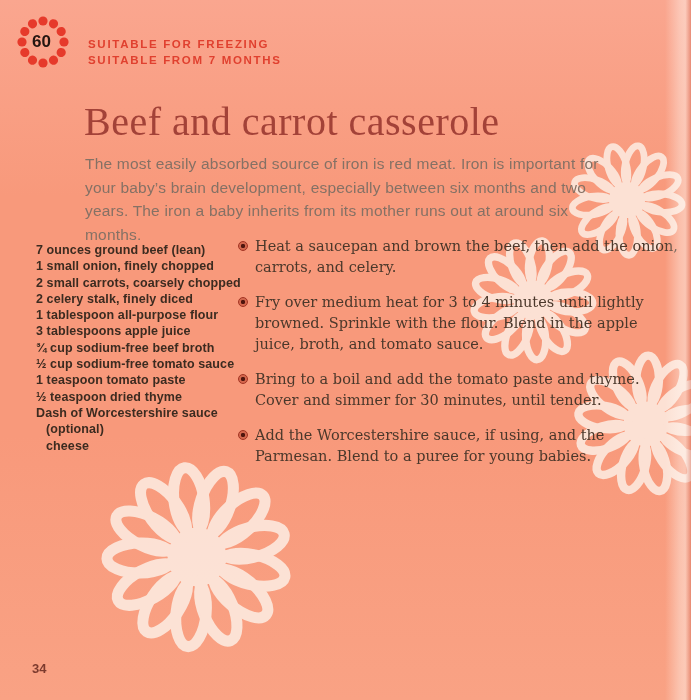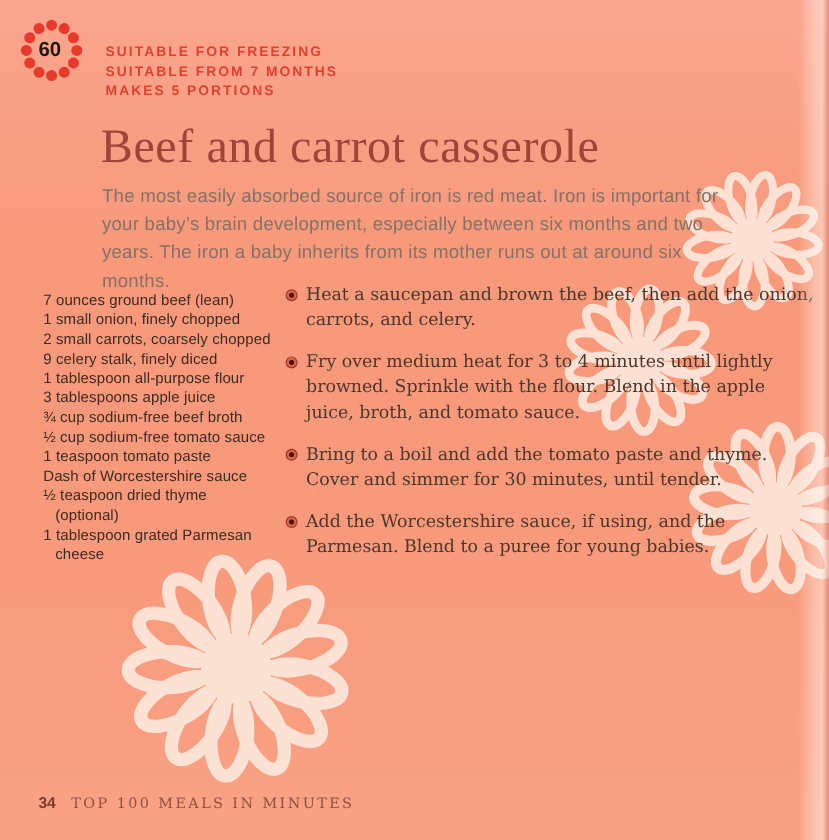--- a/index.html
+++ b/index.html
@@ -32,34 +32,34 @@
   .title{
     position:absolute;left:84px;top:98px;margin:0;z-index:2;width:580px;
     font-family:Liberation Serif, serif;font-weight:400;font-size:40px;color:var(--title-red);letter-spacing:.5px;white-space:nowrap;
   }
   .intro{
     position:absolute;left:85px;top:152px;margin:0;width:525px;z-index:2;
     font-size:15.5px;line-height:23.5px;color:var(--ink-intro);letter-spacing:.2px;
   }
   .ingredients{position:absolute;left:36px;top:242px;width:200px;z-index:2;}
   .ing{
-    font-size:12.5px;line-height:16.3px;font-weight:normal;color:var(--ink-dark);letter-spacing:.1px;white-space:nowrap;
+    font-size:12.5px;line-height:16.3px;font-weight:bold;color:var(--ink-dark);letter-spacing:.1px;white-space:nowrap;
   }
   .ing.cont{padding-left:10px;}
   .method{position:absolute;left:238px;top:236px;width:442px;z-index:2;}
   .step{position:relative;padding-left:17px;margin:0 0 14px 0;}
   .step-text{
     font-family:"DejaVu Serif",serif;font-size:14.5px;line-height:21px;color:var(--ink-method);
   }
   .bullet{
     position:absolute;left:0;top:5px;width:8px;height:8px;border-radius:50%;
     border:1.5px solid #a23322;
     background:radial-gradient(circle at 50% 50%,#4f150d 0 34%,#d4674d 42% 100%);
   }
-  .footer{position:absolute;left:32px;top:661px;z-index:2;display:flex;align-items:flex-end;gap:13px;}
+  .footer{position:absolute;left:32px;top:661px;z-index:2;display:flex;align-items:flex-start;gap:13px;}
   .page-num{font-size:13px;font-weight:bold;color:#7d3b2e;}
   .book-title{
     font-family:"DejaVu Serif",serif;font-size:12px;color:var(--footer-brown);letter-spacing:2px;
   }
 </style>
 </head>
 <body>
 
 <div class="page">
 
@@ -156,40 +156,38 @@
             <circle cy="-21" r="4.6"></circle>
           </g>
       </g>
     </svg>
     <span class="badge-num">60</span>
   </div>
 
   <div class="header-info">
     <div>SUITABLE FOR FREEZING</div>
     <div>SUITABLE FROM 7 MONTHS</div>
-    <div>MAKES 5 PORTIONS</div>
   </div>
 
   <h1 class="title">Beef and carrot casserole</h1>
   <p class="intro">The most easily absorbed source of iron is red meat. Iron is important for your baby’s brain development, especially between six months and two years. The iron a baby inherits from its mother runs out at around six months.</p>
 
   <div class="ingredients">
     <div class="ing">7 ounces ground beef (lean)</div>
     <div class="ing">1 small onion, finely chopped</div>
     <div class="ing">2 small carrots, coarsely chopped</div>
-    <div class="ing">9 celery stalk, finely diced</div>
+    <div class="ing">2 celery stalk, finely diced</div>
     <div class="ing">1 tablespoon all-purpose flour</div>
     <div class="ing">3 tablespoons apple juice</div>
     <div class="ing">¾ cup sodium-free beef broth</div>
     <div class="ing">½ cup sodium-free tomato sauce</div>
     <div class="ing">1 teaspoon tomato paste</div>
+    <div class="ing">½ teaspoon dried thyme</div>
     <div class="ing">Dash of Worcestershire sauce</div>
-    <div class="ing">½ teaspoon dried thyme</div>
     <div class="ing cont">(optional)</div>
-    <div class="ing">1 tablespoon grated Parmesan</div>
     <div class="ing cont">cheese</div>
   </div>
 
   <div class="method">
     <p class="step">
       <span class="bullet"></span>
       <span class="step-text">Heat a saucepan and brown the beef, then add the onion, carrots, and celery.</span>
     </p>
     <p class="step">
       <span class="bullet"></span>
@@ -200,16 +198,15 @@
       <span class="step-text">Bring to a boil and add the tomato paste and thyme. Cover and simmer for 30 minutes, until tender.</span>
     </p>
     <p class="step">
       <span class="bullet"></span>
       <span class="step-text">Add the Worcestershire sauce, if using, and the Parmesan. Blend to a puree for young babies.</span>
     </p>
   </div>
 
   <div class="footer">
     <span class="page-num">34</span>
-    <span class="book-title">TOP 100 MEALS IN MINUTES</span>
   </div>
 
 </div>
 
 </body></html>

